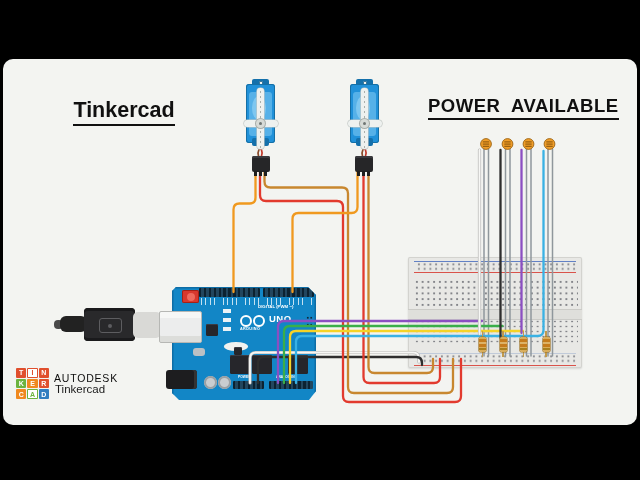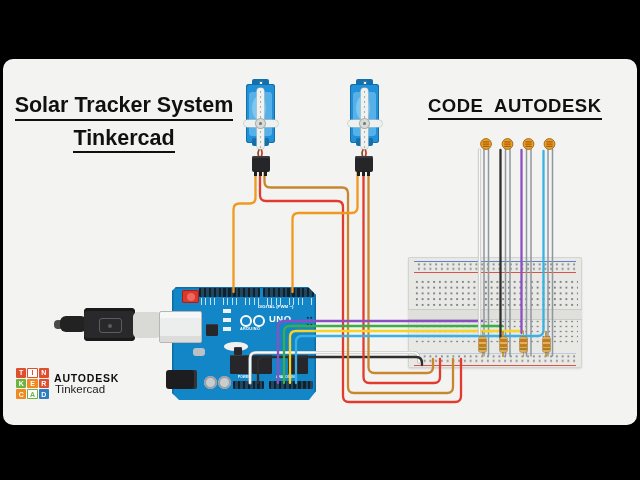--- a/index.html
+++ b/index.html
@@ -14,21 +14,21 @@
               border-bottom:2.6px solid #101010;padding-bottom:1px;line-height:1.15;white-space:pre;}
   #title-line2-wrap{margin-top:5px;}
   #code-banner{left:428px;top:95px;width:172px;text-align:center;z-index:8;}
   #code-banner span{display:inline-block;font-size:18.5px;font-weight:bold;letter-spacing:.5px;
               color:#101010;border-bottom:2.6px solid #101010;padding-bottom:1px;white-space:pre;}
   
   #logo-grid{left:16px;top:368px;width:33px;height:31px;display:grid;z-index:8;
              grid-template-columns:repeat(3,1fr);grid-template-rows:repeat(3,1fr);gap:1px;}
   .tile{display:flex;align-items:center;justify-content:center;font-size:7px;font-weight:bold;
         border-radius:1px;line-height:1;}
-  #autodesk-label{left:54px;top:372px;font-size:10.5px;font-weight:bold;color:#0d0d0d;
+  #autodesk-label{left:54px;top:372px;font-size:10.5px;font-weight:normal;color:#0d0d0d;
                   letter-spacing:.8px;z-index:8;}
   #tinkercad-label{left:55px;top:383px;font-size:11.5px;color:#1a1a1a;z-index:8;}
   
   #breadboard{left:408px;top:257px;width:174px;height:111px;background:#e8e8e5;border-radius:2px;
               box-shadow:0 0 0 1px #d3d3cf inset, 0 1px 2px rgba(0,0,0,.12);z-index:2;}
   .bb-line{position:absolute;left:6px;right:6px;height:1px;}
   .holes{position:absolute;background-image:radial-gradient(circle,#84858a 0.9px,rgba(0,0,0,0) 1.15px);}
   #bb-channel{position:absolute;left:0;right:0;top:52px;height:9px;background:#dfdfdb;
               border-top:1px solid #cbcbc7;border-bottom:1px solid #cbcbc7;}
   
@@ -80,25 +80,24 @@
   .wire{fill:none;stroke-width:2.3px;stroke-linecap:round;}
   .leg{fill:none;stroke-width:1.5px;stroke-linecap:round;}
 </style>
 </head>
 <body>
 
 <div id="stage">
   <div class="abs" id="slide"></div>
 
   <div class="abs" id="title-block">
-    <div><span class="title-line">Solar Tracker System</span></div>
     <div id="title-line2-wrap"><span class="title-line">Tinkercad</span></div>
   </div>
   <div class="abs" id="code-banner">
-    <span>CODE  AUTODESK</span>
+    <span>POWER  AVAILABLE</span>
   </div>
 
   <div class="abs" id="logo-grid">
     <div class="tile" style="background: rgb(224, 79, 45); color: rgb(255, 255, 255);">T</div>
     <div class="tile" style="background: rgb(255, 255, 255); color: rgb(224, 79, 45); box-shadow: rgb(224, 79, 45) 0px 0px 0px 1px inset;">I</div>
     <div class="tile" style="background: rgb(224, 79, 45); color: rgb(255, 255, 255);">N</div>
     <div class="tile" style="background: rgb(108, 179, 63); color: rgb(255, 255, 255);">K</div>
     <div class="tile" style="background: rgb(240, 137, 31); color: rgb(255, 255, 255);">E</div>
     <div class="tile" style="background: rgb(224, 79, 45); color: rgb(255, 255, 255);">R</div>
     <div class="tile" style="background: rgb(240, 137, 31); color: rgb(255, 255, 255);">C</div>

